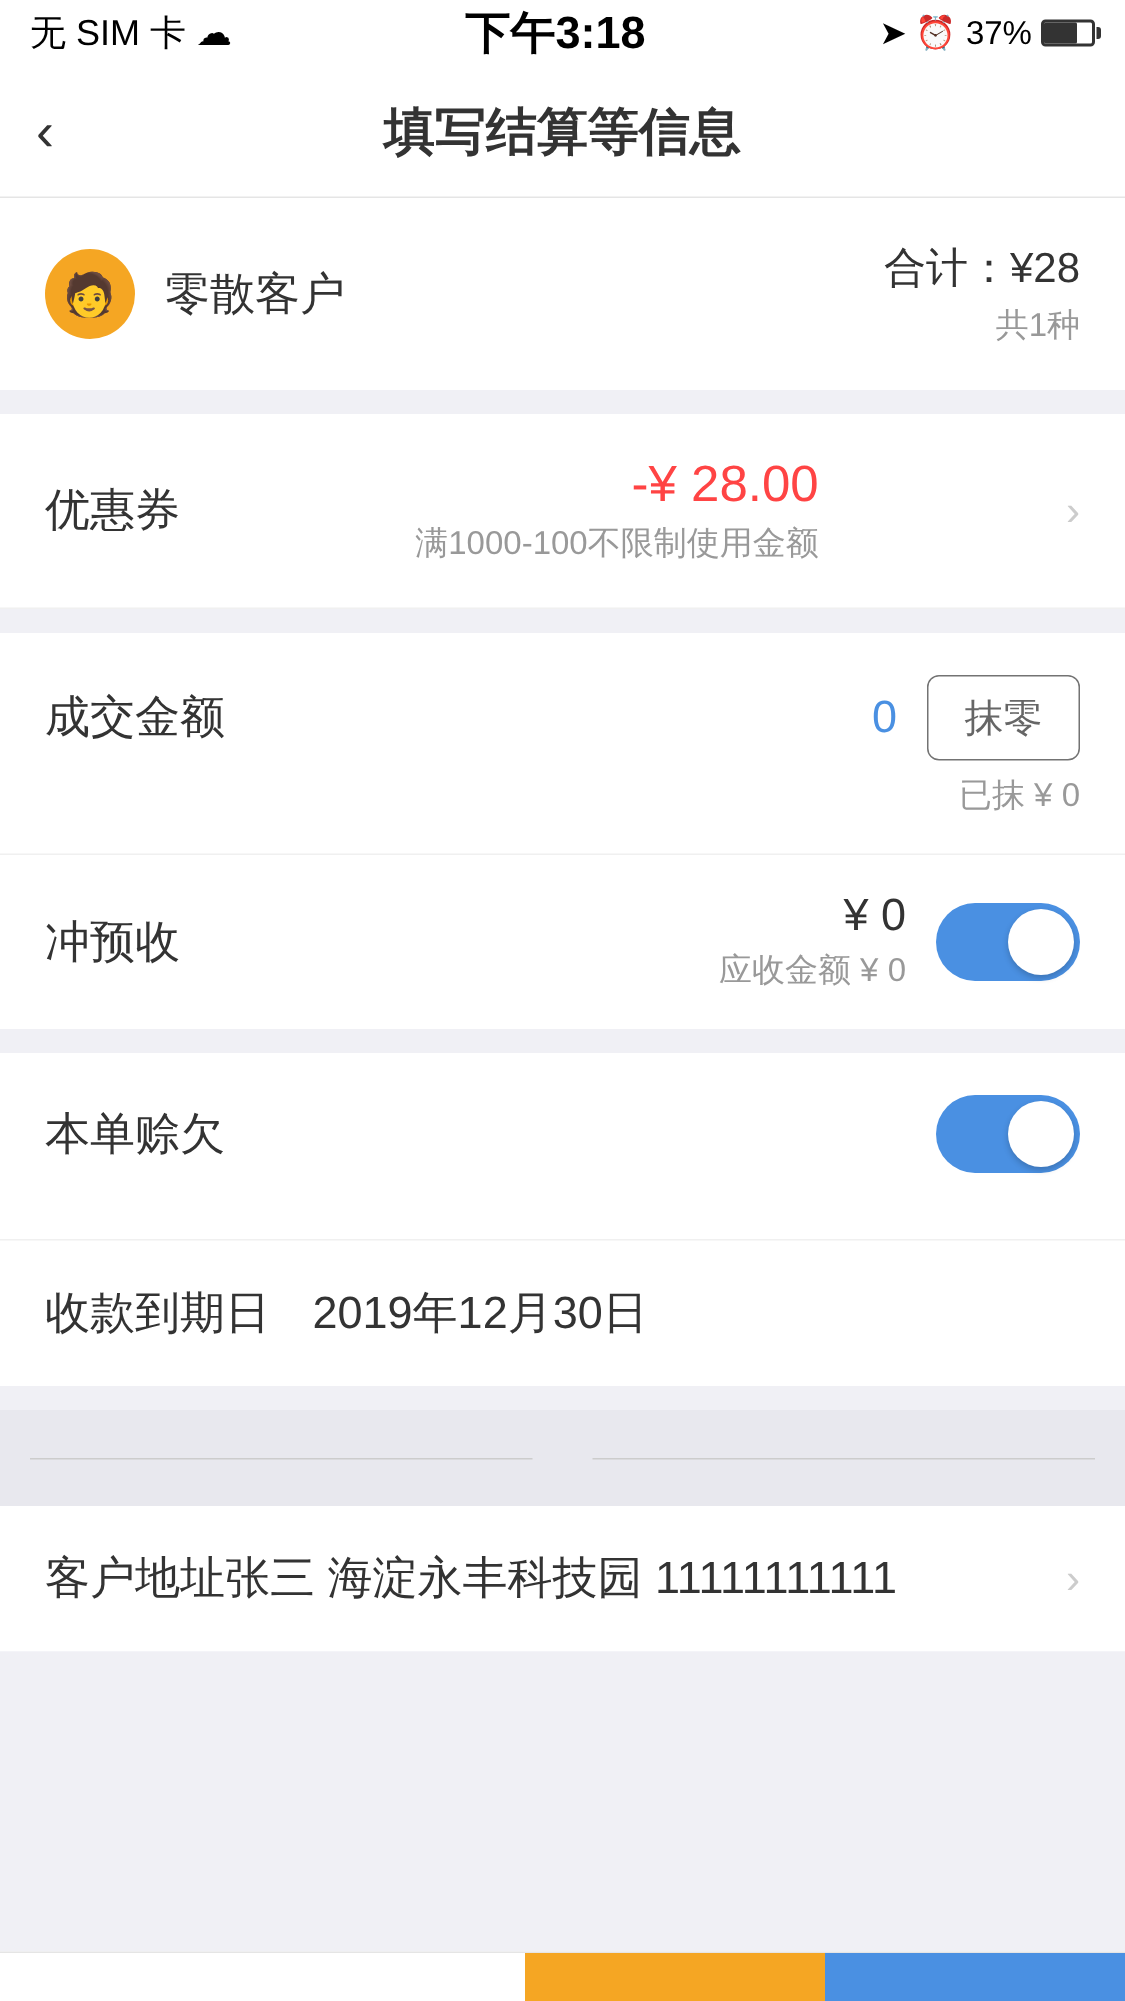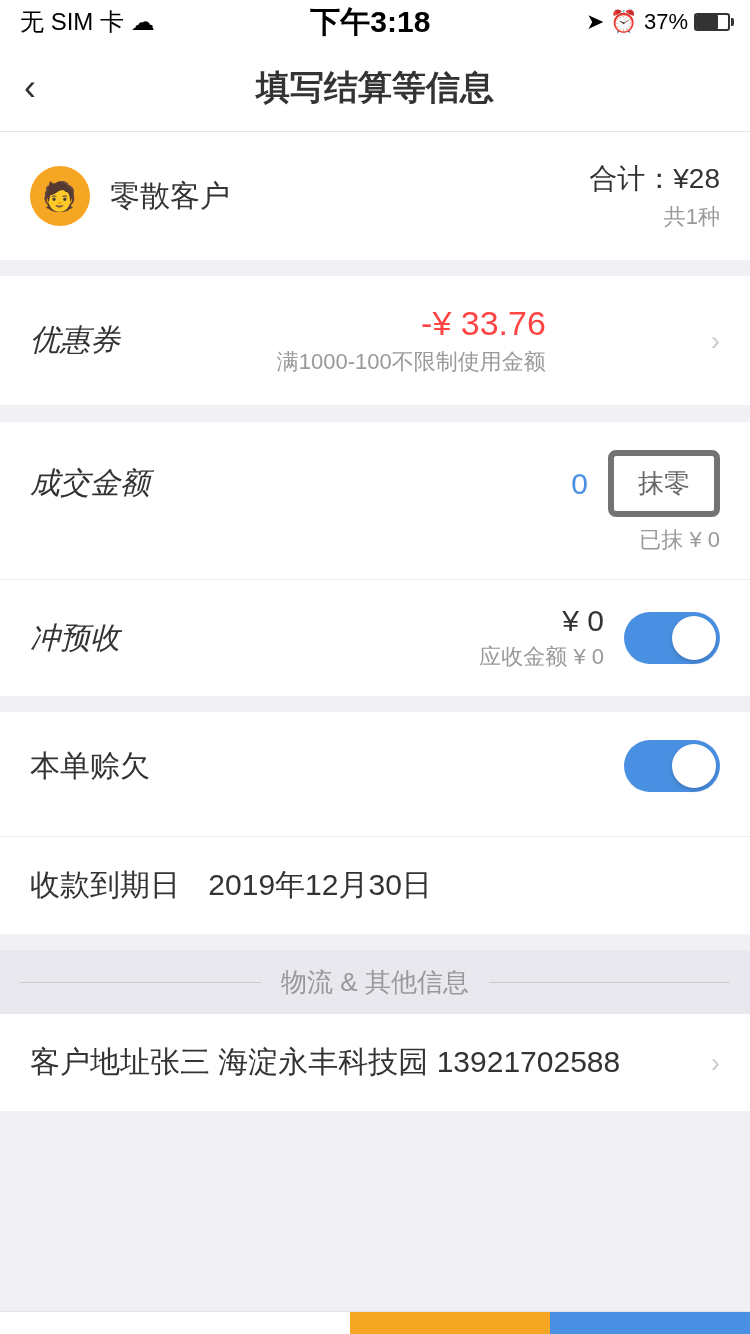--- a/index.html
+++ b/index.html
@@ -91,30 +91,30 @@
     
     .row-item {
       background: #fff;
       padding: 28px 30px;
       display: flex;
       align-items: center;
       justify-content: space-between;
       border-bottom: 1px solid #f0f0f0;
       position: relative;
     }
-    .row-label { font-size: 30px; color: #333; font-style: italic; }
+    .row-label { font-size: 30px; color: #333; }
     .row-value-blue { font-size: 30px; color: #4a90e2; }
     .row-discount { color: #ff4444; font-size: 34px; font-weight: 500; }
     .row-sub { font-size: 22px; color: #999; text-align: right; margin-top: 4px; }
     .row-value-right { text-align: right; }
     .chevron { font-size: 28px; color: #ccc; margin-left: 8px; }
 
     
     .round-zero-btn {
-      border: 6px solid #737373;
+      border: 1px solid #737373;
       border-radius: 8px;
       padding: 10px 24px;
       font-size: 26px;
       color: #666;
       background: #fff;
       cursor: pointer;
     }
 
     
     .amount-section { background: #fff; margin-bottom: 16px; }
@@ -258,21 +258,21 @@
     <div class="customer-right">
       <div class="customer-total">合计：¥28</div>
       <div class="customer-count">共1种</div>
     </div>
   </div>
 
   <div class="section">
     <div class="row-item">
       <span class="row-label">优惠券</span>
       <div class="row-value-right">
-        <div class="row-discount">-¥ 33.76</div>
+        <div class="row-discount">-¥ 28.00</div>
         <div class="row-sub">满1000-100不限制使用金额</div>
       </div>
       <span class="chevron">›</span>
     </div>
   </div>
 
   <div class="amount-section">
     <div class="amount-row">
       <span class="row-label">成交金额</span>
       <div style="display:flex;align-items:center;gap:20px;">
@@ -306,27 +306,26 @@
       </div>
     </div>
     <div class="due-date-row">
       <span>收款到期日</span>
       <span style="margin-left:20px;">2019年12月30日</span>
     </div>
   </div>
 
   <div class="divider-section">
     <div class="divider-line"></div>
-    <span class="divider-label">物流 &amp; 其他信息</span>
     <div class="divider-line"></div>
   </div>
 
   <div class="address-section section">
     <span class="address-label">客户地址</span>
-    <span class="address-value">张三 海淀永丰科技园 13921702588</span>
+    <span class="address-value">张三 海淀永丰科技园 11111111111</span>
     <span class="address-chevron">›</span>
   </div>
 
   <div class="bottom-space"></div>
 
 </div>
 
 <div class="bottom-bar">
   <div class="bottom-summary">
     <div style="display:flex;align-items:baseline;gap:6px;">

